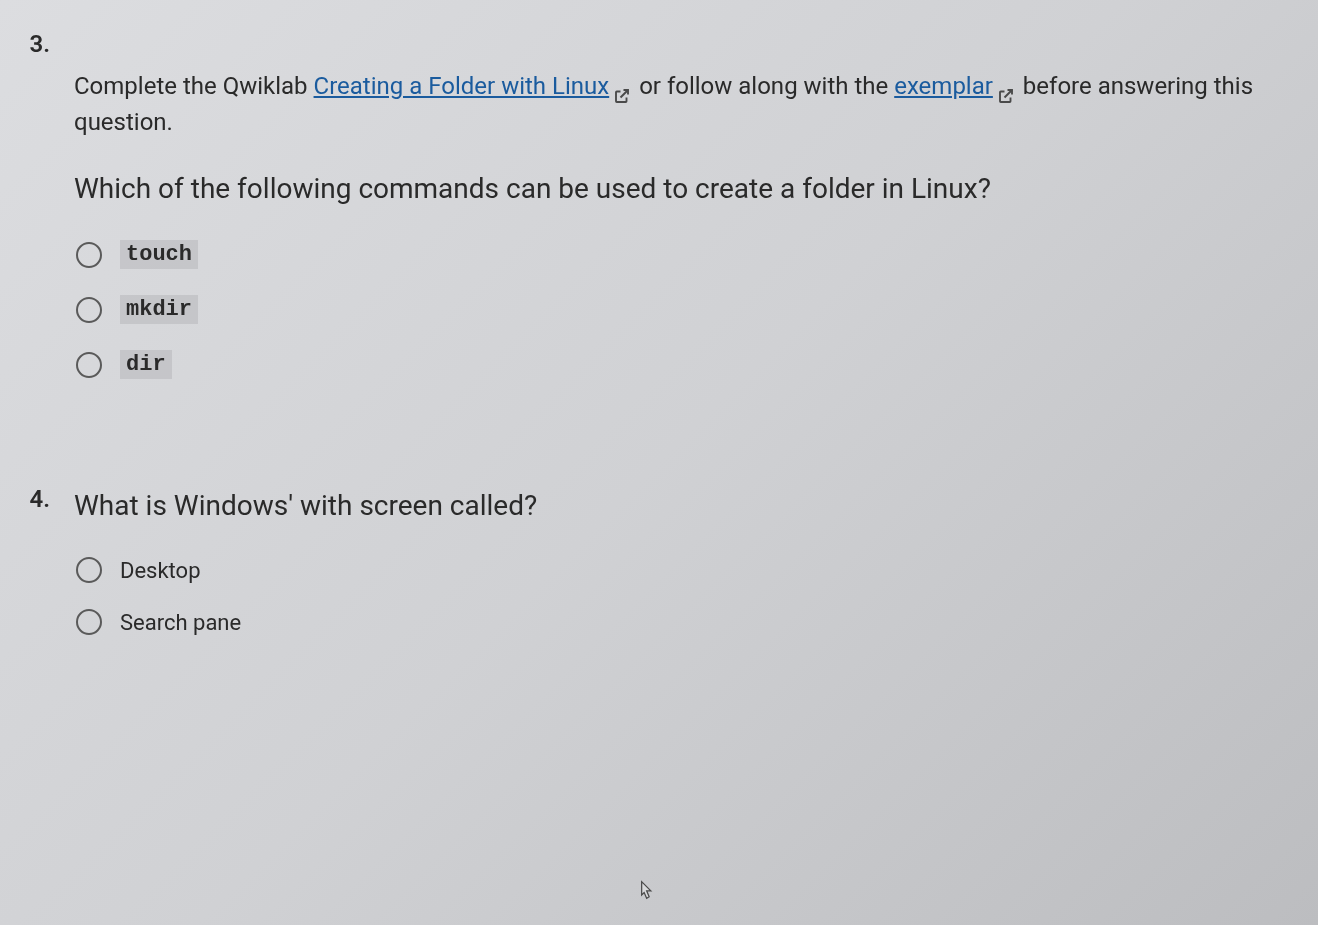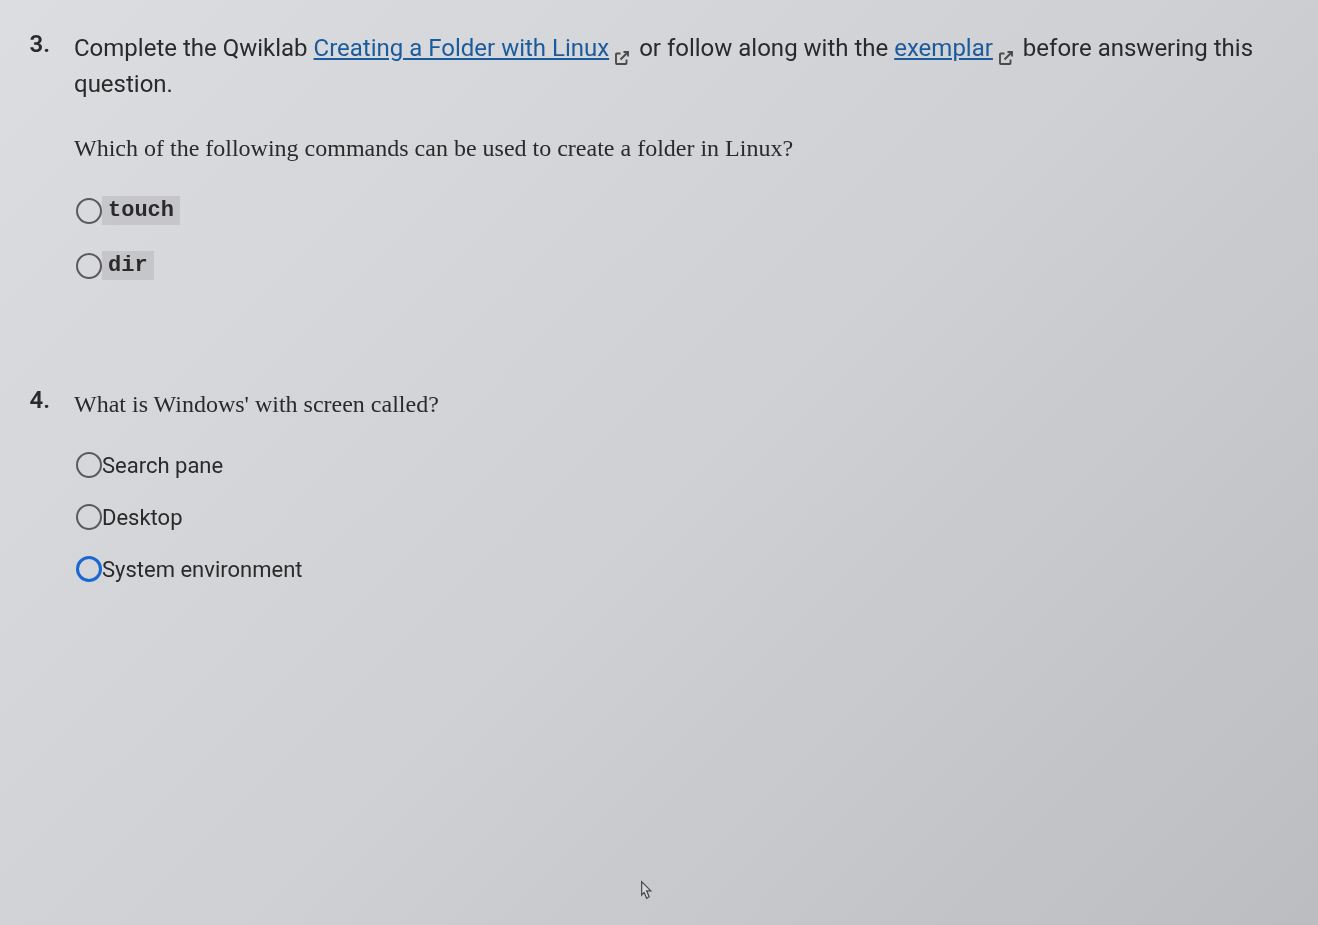--- a/index.html
+++ b/index.html
@@ -31,47 +31,48 @@
       text-align: right;
     }
     .question-content {
       flex: 1;
     }
     .question-text {
       font-size: 24px;
       line-height: 1.5;
       color: #2a2a2a;
       margin-bottom: 28px;
+      margin-top: 38px;
     }
     .question-subtext {
-      font-size: 24px;
+      font-size: 28px;
       line-height: 1.5;
       color: #2a2a2a;
       margin-bottom: 30px;
-      font-family: Liberation Serif, serif;
     }
     .link {
       color: #1a5b9e;
       text-decoration: underline;
       cursor: pointer;
     }
     .ext-icon {
       display: inline-block;
       width: 18px;
       height: 18px;
       vertical-align: middle;
       margin-left: 4px;
       margin-right: 2px;
     }
     .options {
       padding-left: 2px;
     }
     .option {
       display: flex;
       align-items: center;
+      gap: 18px;
       margin-bottom: 26px;
       cursor: pointer;
     }
     .radio {
       width: 26px;
       height: 26px;
       border: 2.5px solid #5a5a5a;
       border-radius: 50%;
       flex-shrink: 0;
     }
@@ -118,44 +119,44 @@
             </svg></span><span> before answering this question.</span>
       </div>
       <div class="question-subtext">Which of the following commands can be used to create a folder in Linux?</div>
       <div class="options">
         <div class="option">
           <div class="radio"></div>
           <span class="code-label">touch</span>
         </div>
         <div class="option">
           <div class="radio"></div>
+          <span class="code-label">mkdir</span>
+        </div>
+        <div class="option">
+          <div class="radio"></div>
           <span class="code-label">dir</span>
         </div>
       </div>
     </div>
   </div>
 </div>
 
 <div class="question-block">
   <div class="question-row">
     <div class="question-number">4.</div>
     <div class="question-content">
       <div class="question-subtext">What is Windows' with screen called?</div>
       <div class="options">
         <div class="option">
           <div class="radio"></div>
-          <span class="option-label">Search pane</span>
+          <span class="option-label">Desktop</span>
         </div>
         <div class="option">
           <div class="radio"></div>
-          <span class="option-label">Desktop</span>
-        </div>
-        <div class="option">
-          <div class="radio highlight"></div>
-          <span class="option-label">System environment</span>
+          <span class="option-label">Search pane</span>
         </div>
       </div>
     </div>
   </div>
 </div>
 
 <div class="cursor-icon">
   <svg viewBox="0 0 24 28" fill="none" stroke="#4a4a4a" stroke-width="1.5">
     <path d="M8 2 L8 18 L11 15 L14 22 L17 20 L14 13 L19 13 Z" fill="rgba(255,255,255,0.3)"></path>
   </svg>

